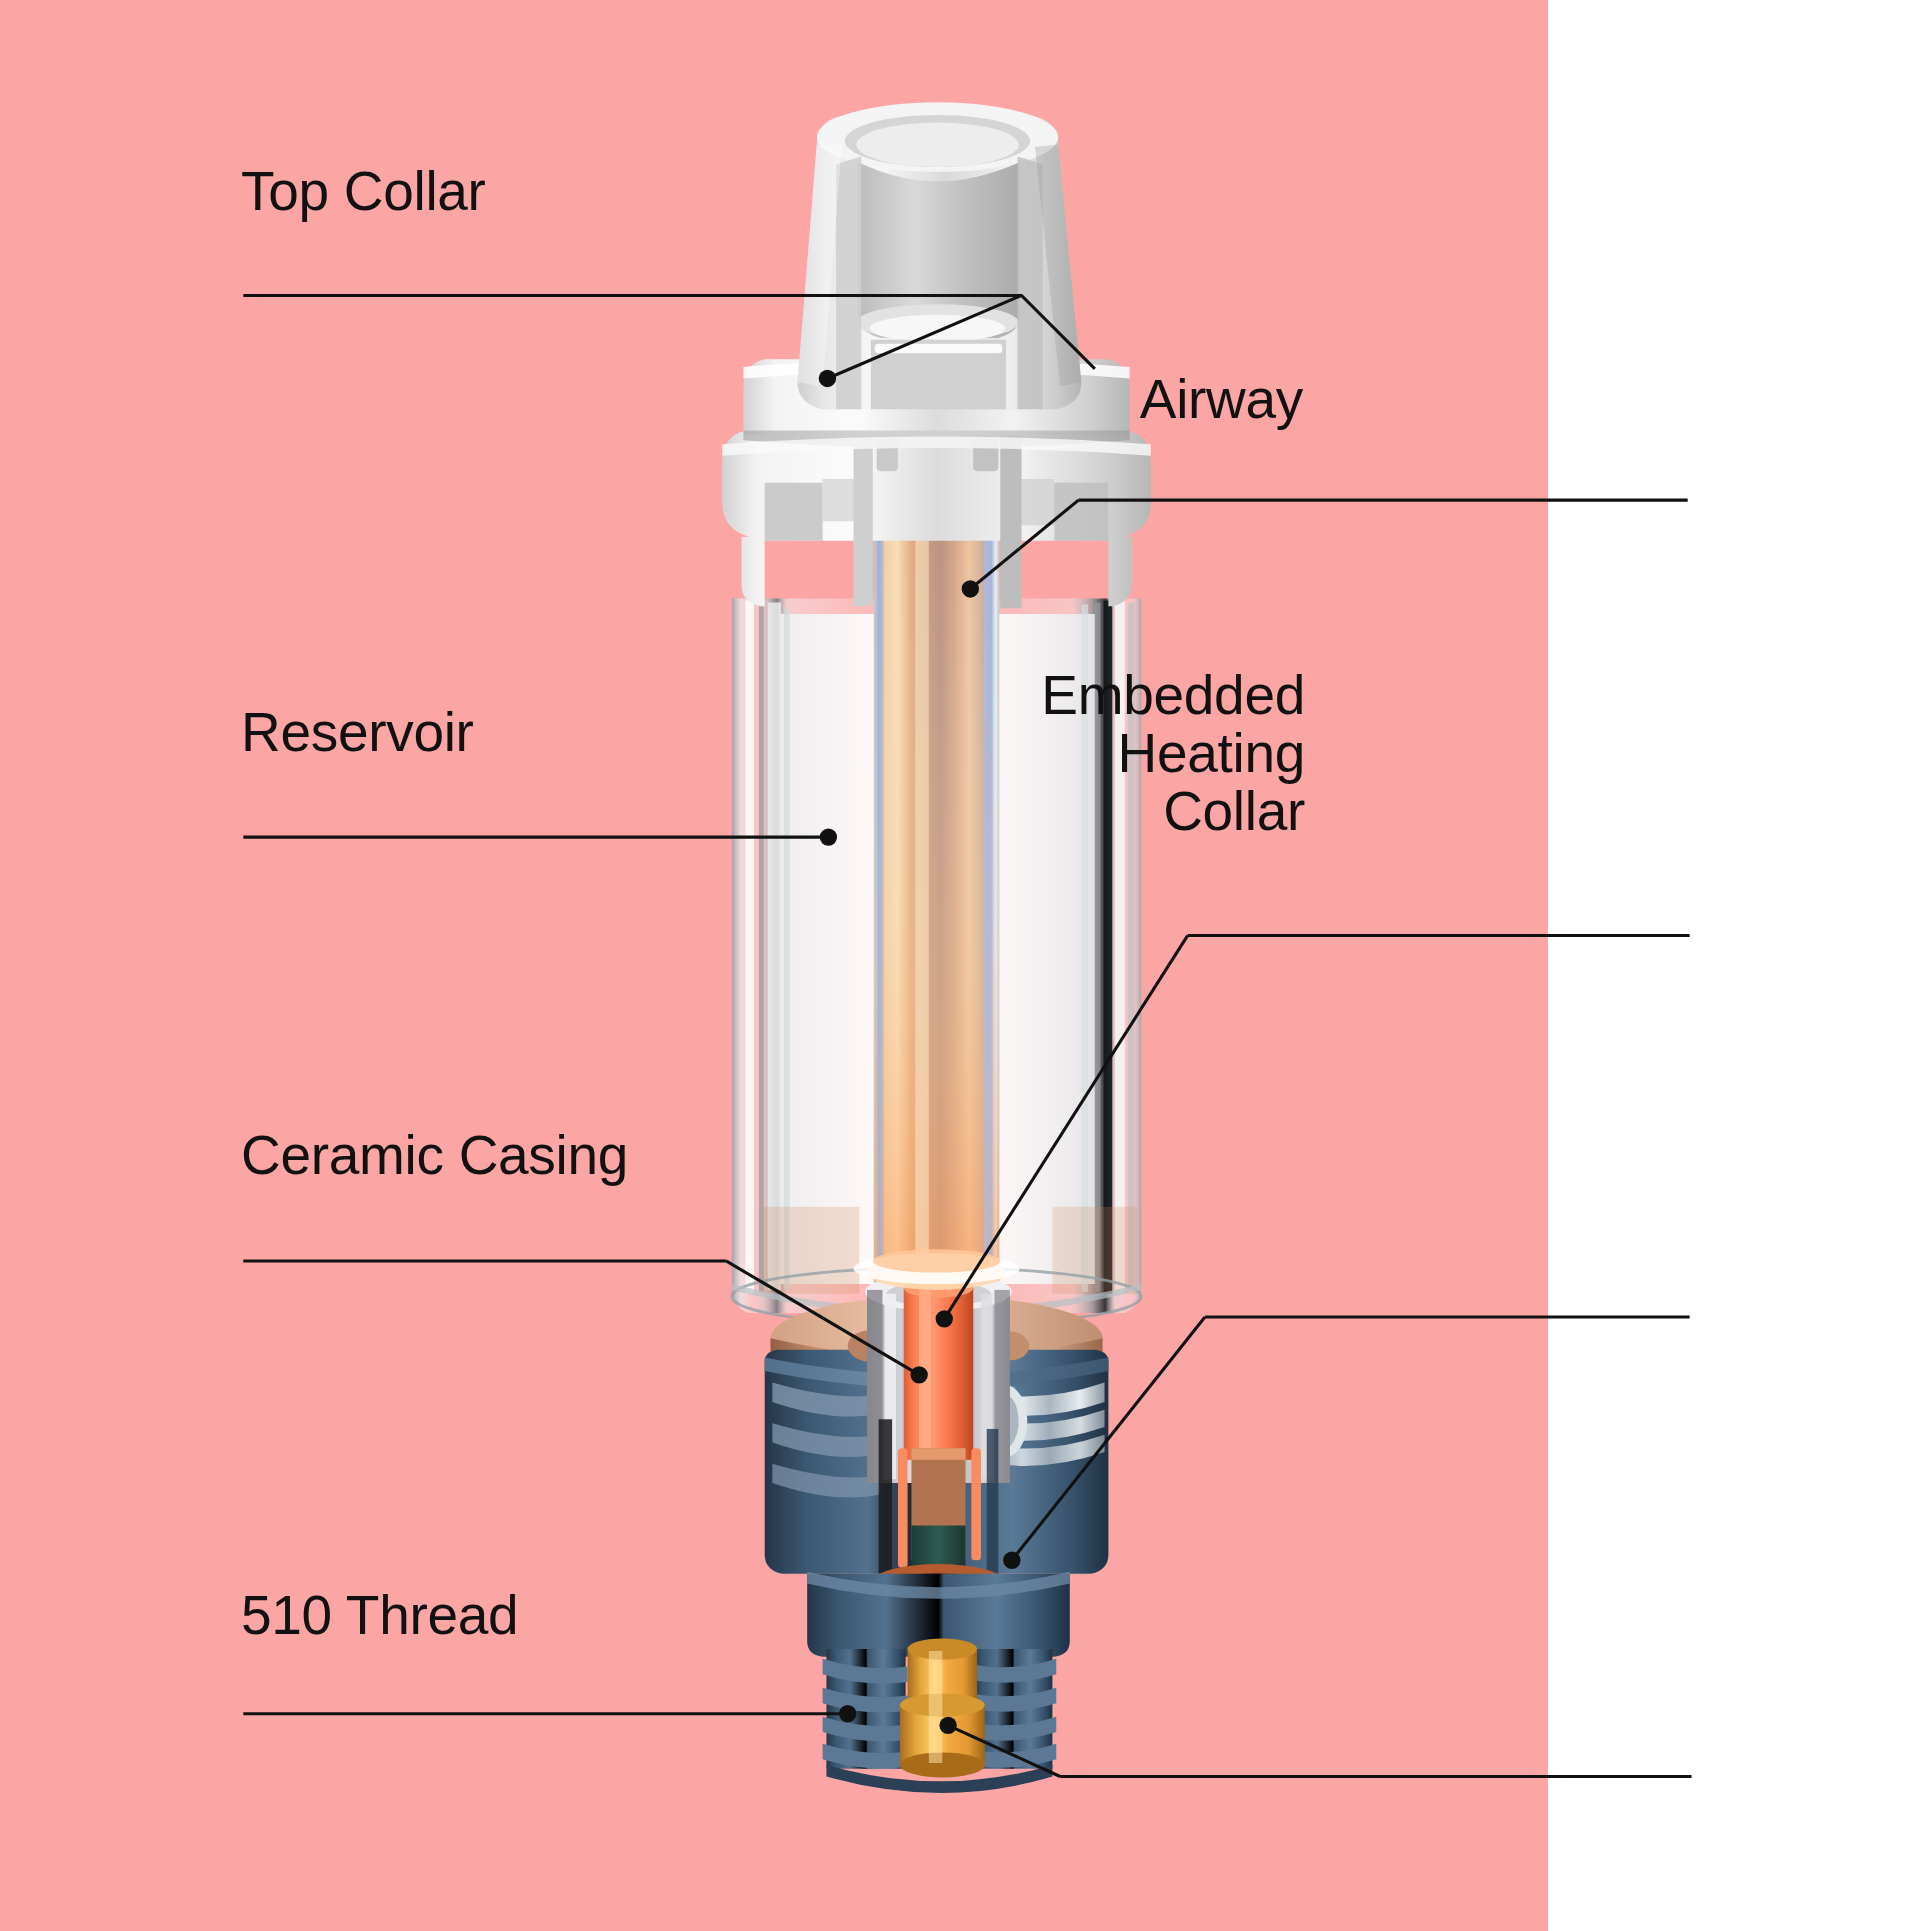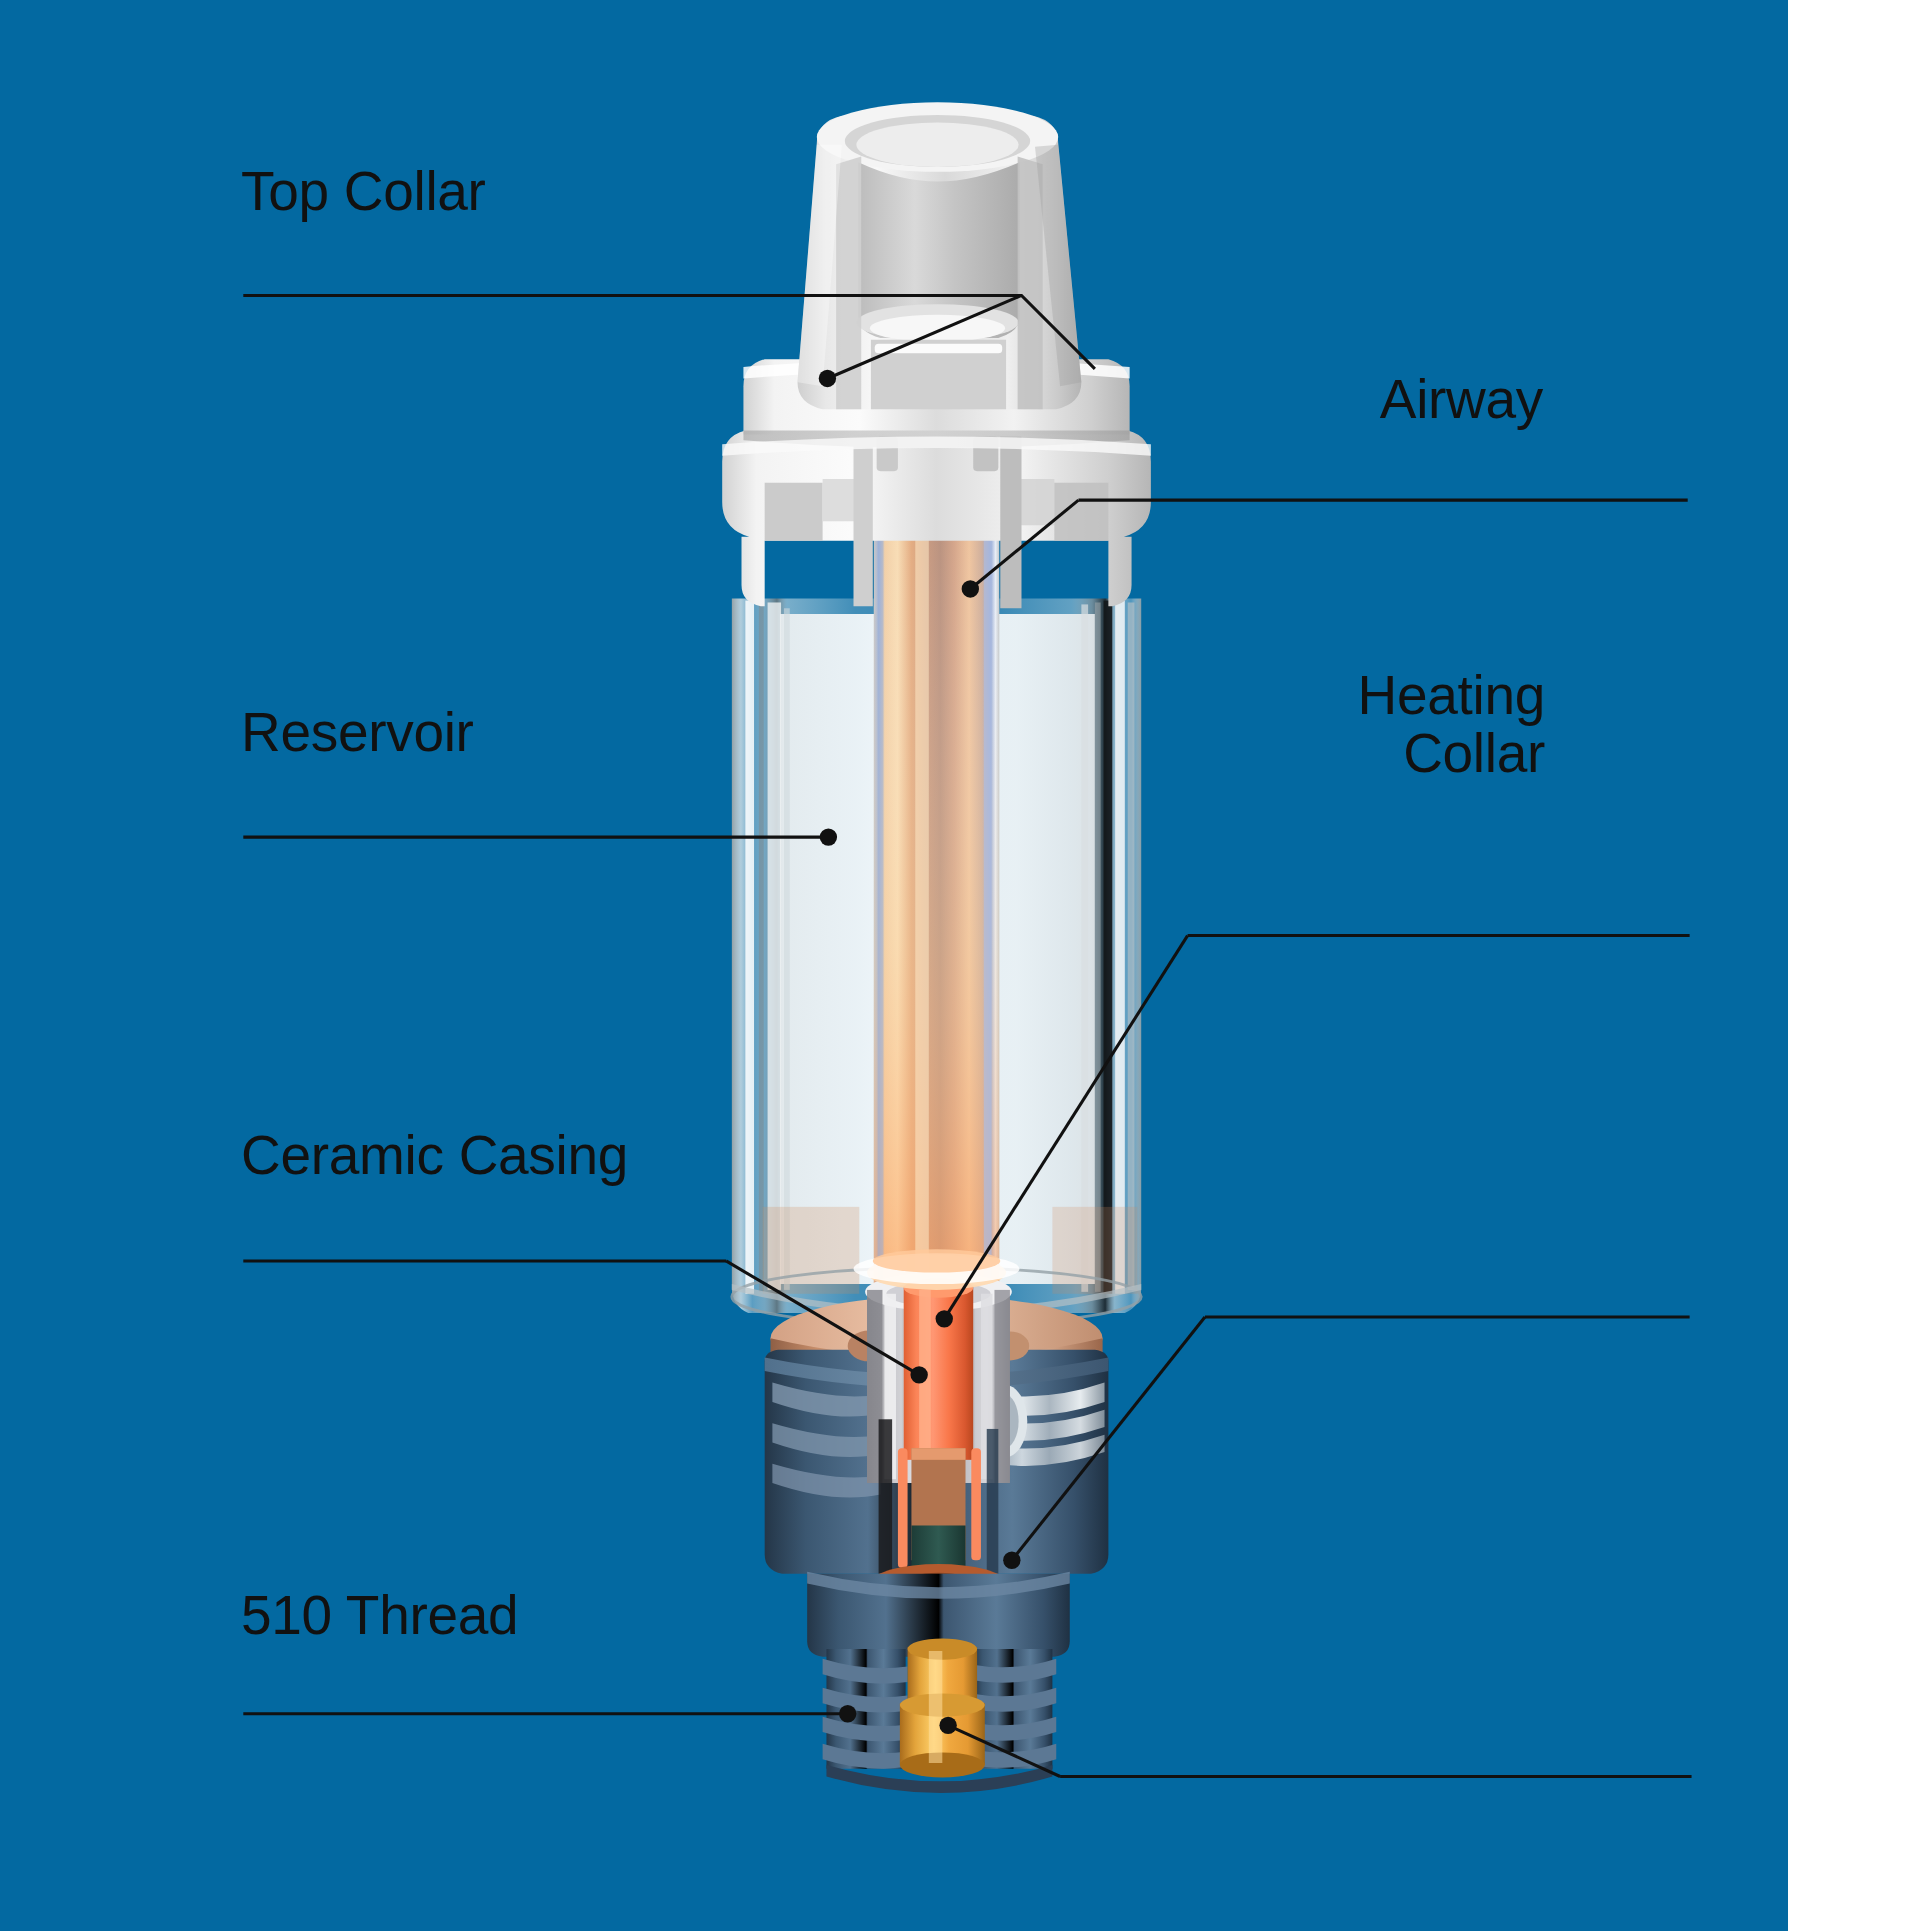--- a/index.html
+++ b/index.html
@@ -3,21 +3,21 @@
 <meta charset="utf-8">
 <title>Exploded Component Diagram</title>
 <style>
   html,body{margin:0;padding:0;background:#ffffff;}
   body{
     width:1931px;height:1931px;
     font-family:"Liberation Sans","DejaVu Sans",sans-serif;
     -webkit-font-smoothing:antialiased;
     overflow:hidden;
   }
-  #stage{position:relative;width:1788px;height:1931px;background:#0369a1;}
+  #stage{position:relative;width:1548px;height:1931px;background:#fca5a5;}
 
   
   .callout{position:absolute;color:#111111;font-weight:400;letter-spacing:-0.3px;}
   .callout .ln{display:block;font-size:55px;line-height:58px;white-space:nowrap;}
   .callout.right{text-align:right;}
   .callout.left{text-align:left;}
 
   
   svg.overlay{position:absolute;left:0;top:0;width:1931px;height:1931px;pointer-events:none;}
 
@@ -419,20 +419,21 @@
 
   <div class="callout right" style="right:245px;top:370px;">
     <span class="ln">Airway</span>
   </div>
 
   <div class="callout left" style="left:241px;top:703px;">
     <span class="ln">Reservoir</span>
   </div>
 
   <div class="callout right" style="right:243px;top:666px;">
+    <span class="ln">Embedded</span>
     <span class="ln">Heating</span>
     <span class="ln">Collar</span>
   </div>
 
   <div class="callout left" style="left:241px;top:1126px;">
     <span class="ln">Ceramic Casing</span>
   </div>
 
   <div class="callout right" style="right:243px;top:1120px;">
   </div>

